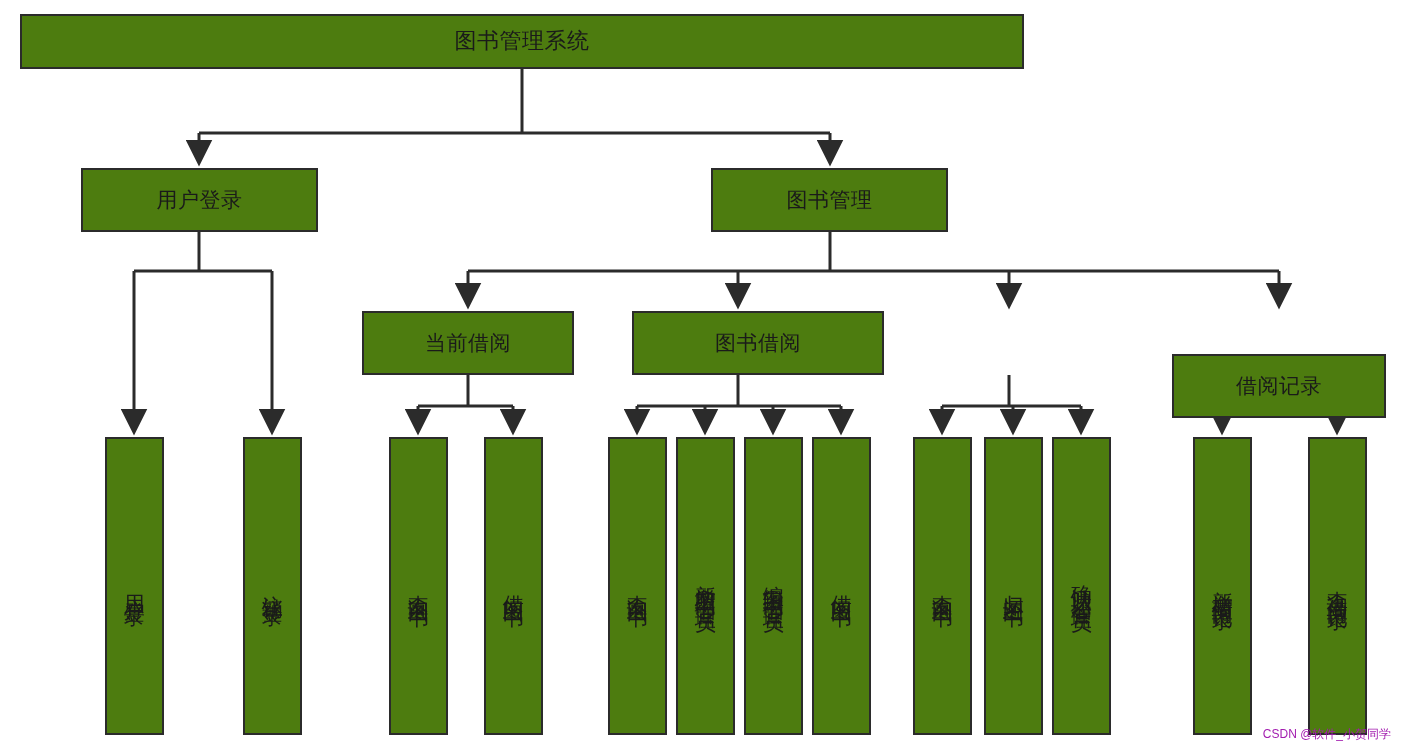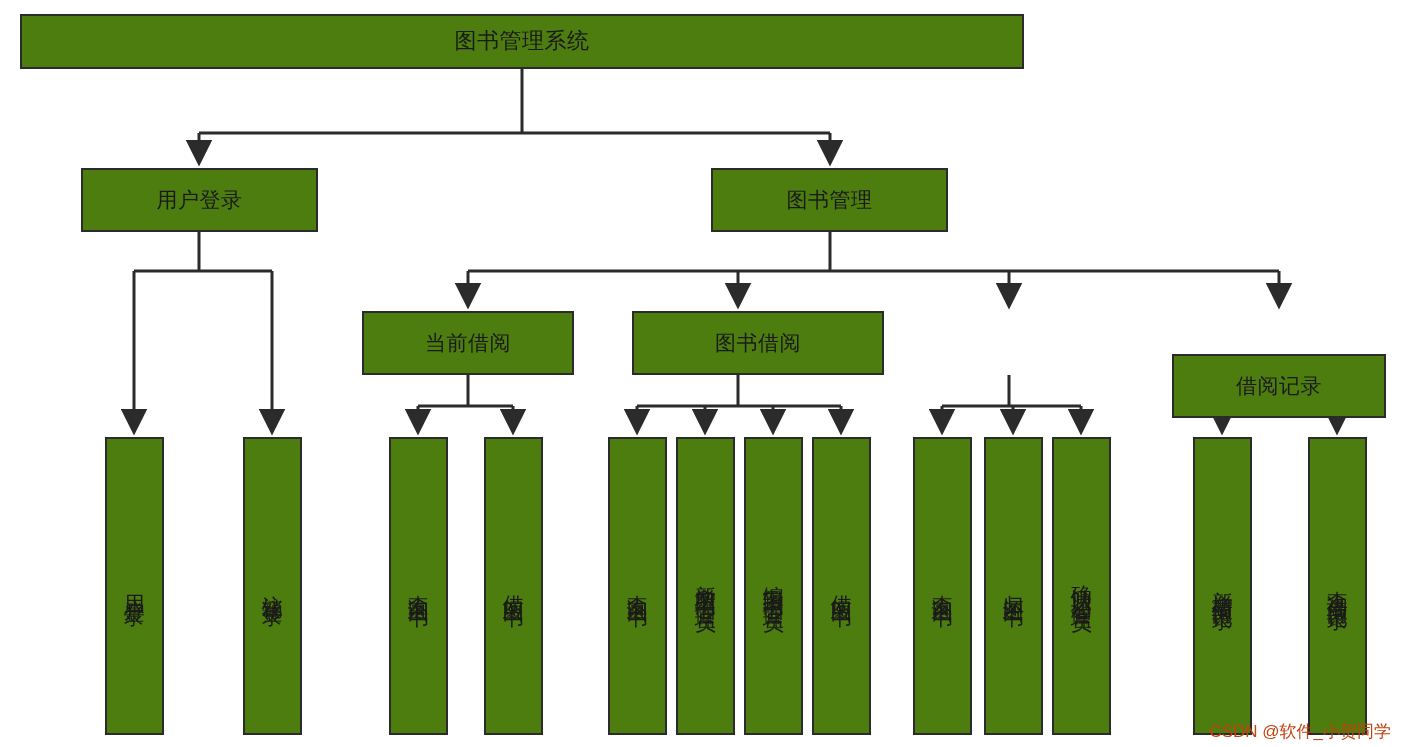--- a/index.html
+++ b/index.html
@@ -48,22 +48,22 @@
     font-size: 21px;
     letter-spacing: 4px;
   }
   .node-box.root .node-label {
     font-size: 22px;
   }
   #watermark {
     position: absolute;
     right: 14px;
     bottom: 4px;
-    font-size: 17px;
-    color: #c2410c;
+    font-size: 12px;
+    color: #a21caf;
     white-space: nowrap;
     pointer-events: none;
   }
 </style>
 </head>
 <body>
 
 <div id="diagram-root">
 
   <svg id="diagram-svg" width="1405" height="747">

